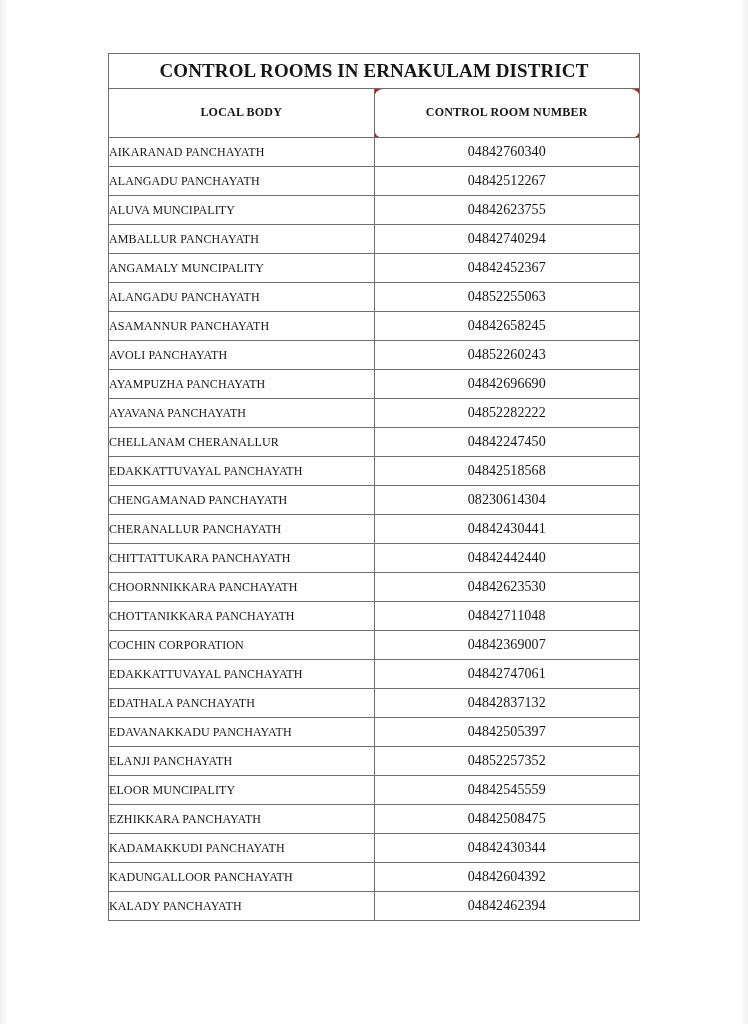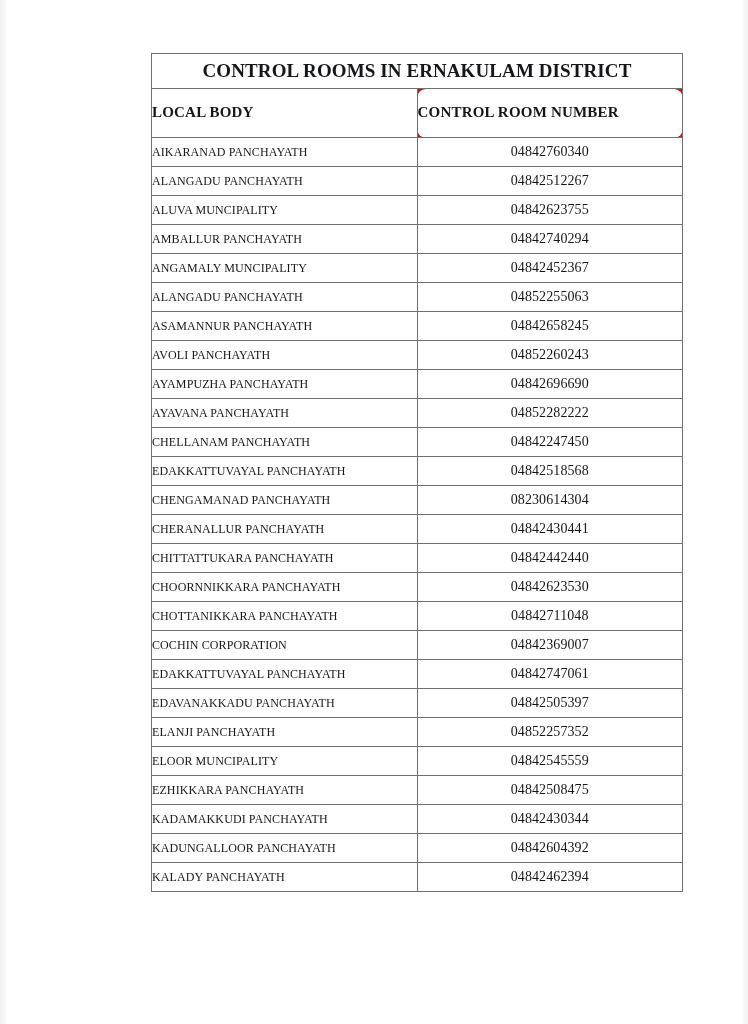--- a/index.html
+++ b/index.html
@@ -34,21 +34,20 @@
     left: 108px;
     top: 53px;
     width: 532px;
   }
 
   table.control-rooms {
     width: 532px;
     border-collapse: collapse;
     table-layout: fixed;
     background: #b91c1c;
-    margin-left: 43px;
   }
 
   table.control-rooms td,
   table.control-rooms th {
     border: 1px solid #6f6f6f;
     padding: 0;
     color: #15161a;
     background: #ffffff;
   }
 
@@ -58,23 +57,23 @@
     text-align: center;
     font-weight: bold;
     font-size: 19px;
     letter-spacing: .1px;
     white-space: nowrap;
   }
 
   
   .colhead {
     height: 48px;
-    text-align: left;
+    text-align: center;
     font-weight: bold;
-    font-size: 15px;
+    font-size: 12px;
     line-height: 1.28;
     vertical-align: middle;
     letter-spacing: .2px;
   }
   .colhead-body   { width: 348px; }
   .colhead-number { width: 184px; border-radius: 9px; }
 
   
   tbody tr { height: 29px; }
 
@@ -146,21 +145,21 @@
         </tr>
         <tr>
           <td class="body-cell">AYAMPUZHA PANCHAYATH</td>
           <td class="number-cell">04842696690</td>
         </tr>
         <tr>
           <td class="body-cell">AYAVANA PANCHAYATH</td>
           <td class="number-cell">04852282222</td>
         </tr>
         <tr>
-          <td class="body-cell">CHELLANAM PANCHAYATH</td>
+          <td class="body-cell">CHELLANAM CHERANALLUR</td>
           <td class="number-cell">04842247450</td>
         </tr>
         <tr>
           <td class="body-cell">EDAKKATTUVAYAL PANCHAYATH</td>
           <td class="number-cell">04842518568</td>
         </tr>
         <tr>
           <td class="body-cell">CHENGAMANAD PANCHAYATH</td>
           <td class="number-cell">08230614304</td>
         </tr>
@@ -180,20 +179,24 @@
           <td class="body-cell">CHOTTANIKKARA PANCHAYATH</td>
           <td class="number-cell">04842711048</td>
         </tr>
         <tr>
           <td class="body-cell">COCHIN CORPORATION</td>
           <td class="number-cell">04842369007</td>
         </tr>
         <tr>
           <td class="body-cell">EDAKKATTUVAYAL PANCHAYATH</td>
           <td class="number-cell">04842747061</td>
+        </tr>
+        <tr>
+          <td class="body-cell">EDATHALA PANCHAYATH</td>
+          <td class="number-cell">04842837132</td>
         </tr>
         <tr>
           <td class="body-cell">EDAVANAKKADU PANCHAYATH</td>
           <td class="number-cell">04842505397</td>
         </tr>
         <tr>
           <td class="body-cell">ELANJI PANCHAYATH</td>
           <td class="number-cell">04852257352</td>
         </tr>
         <tr>

